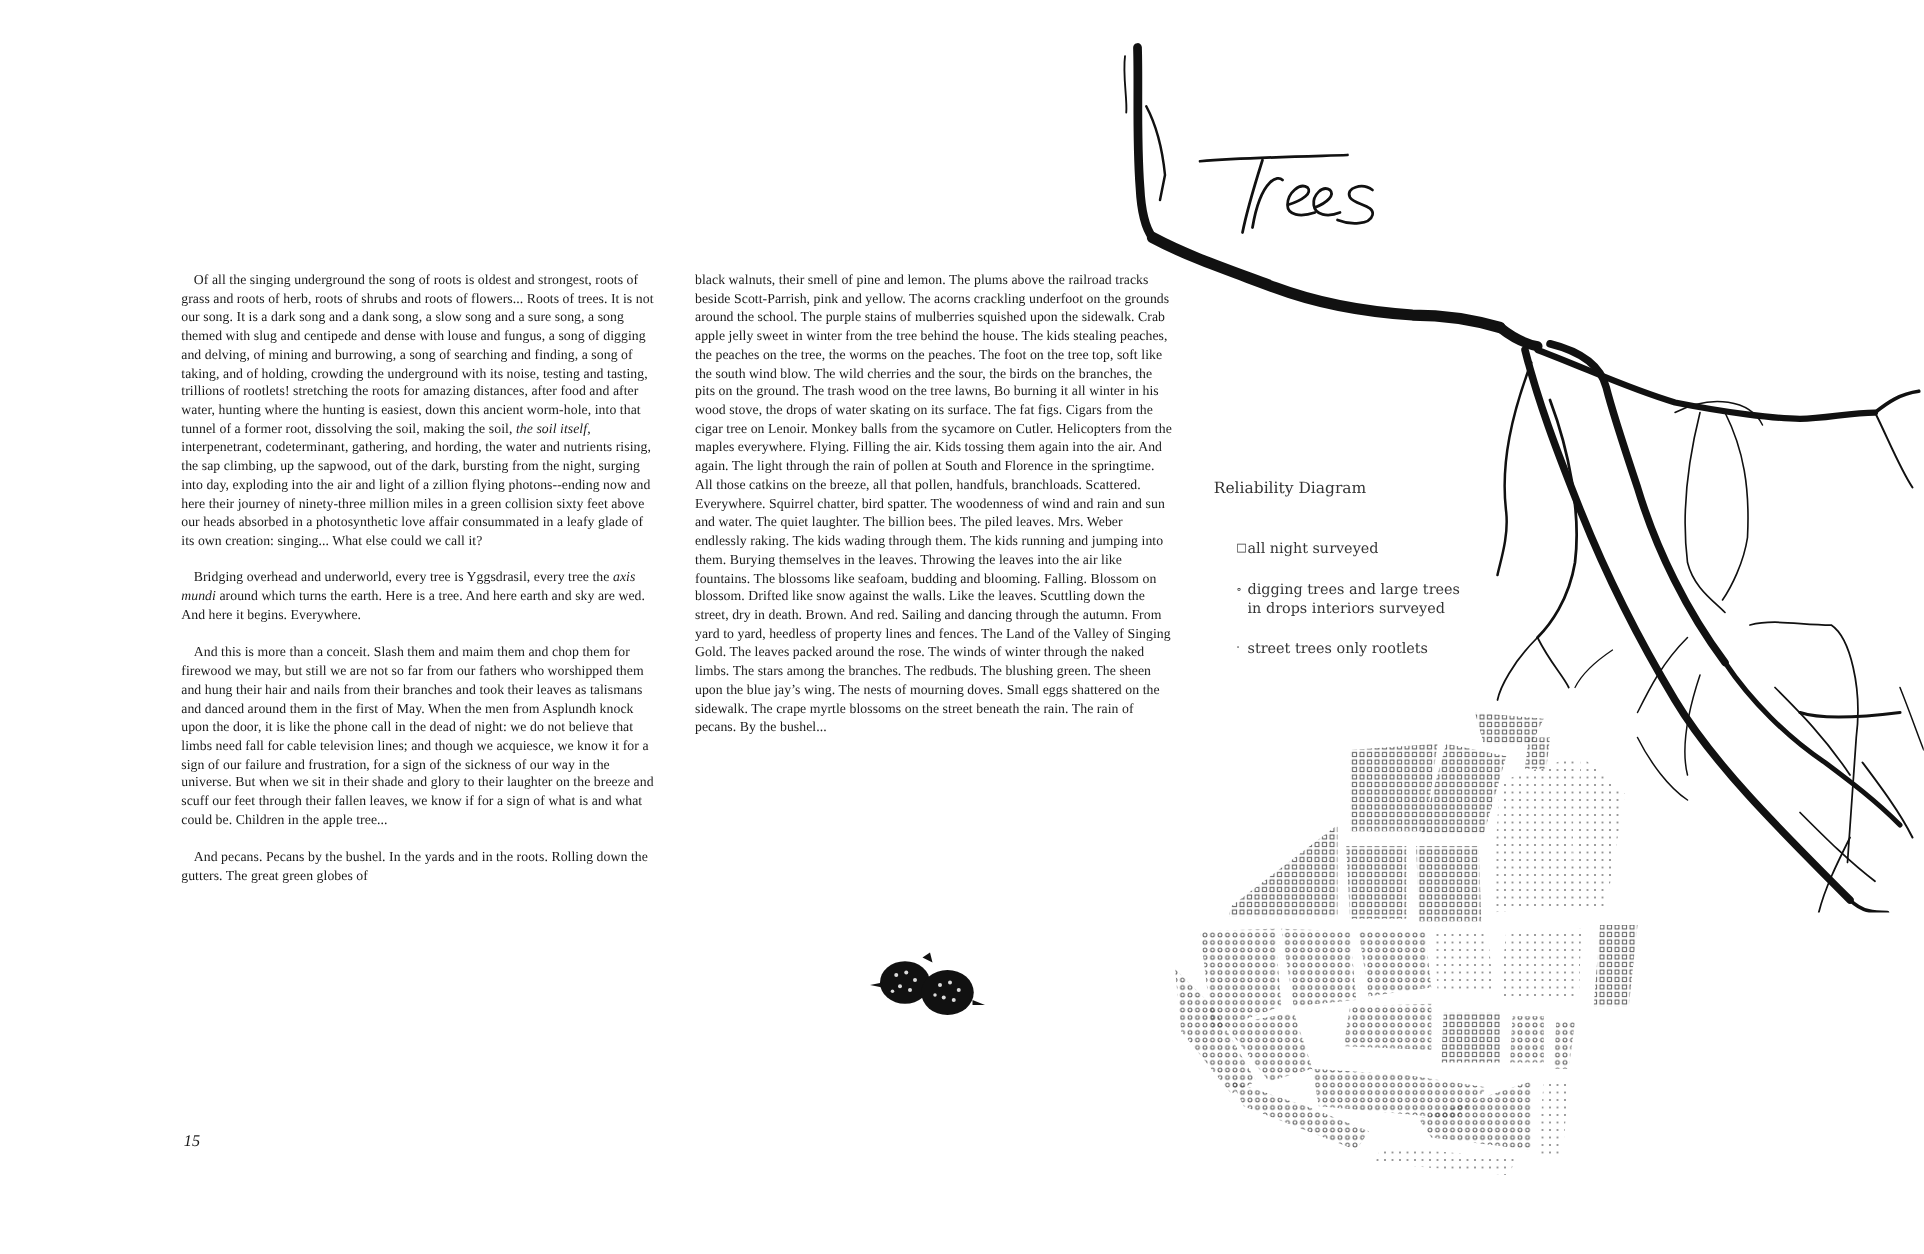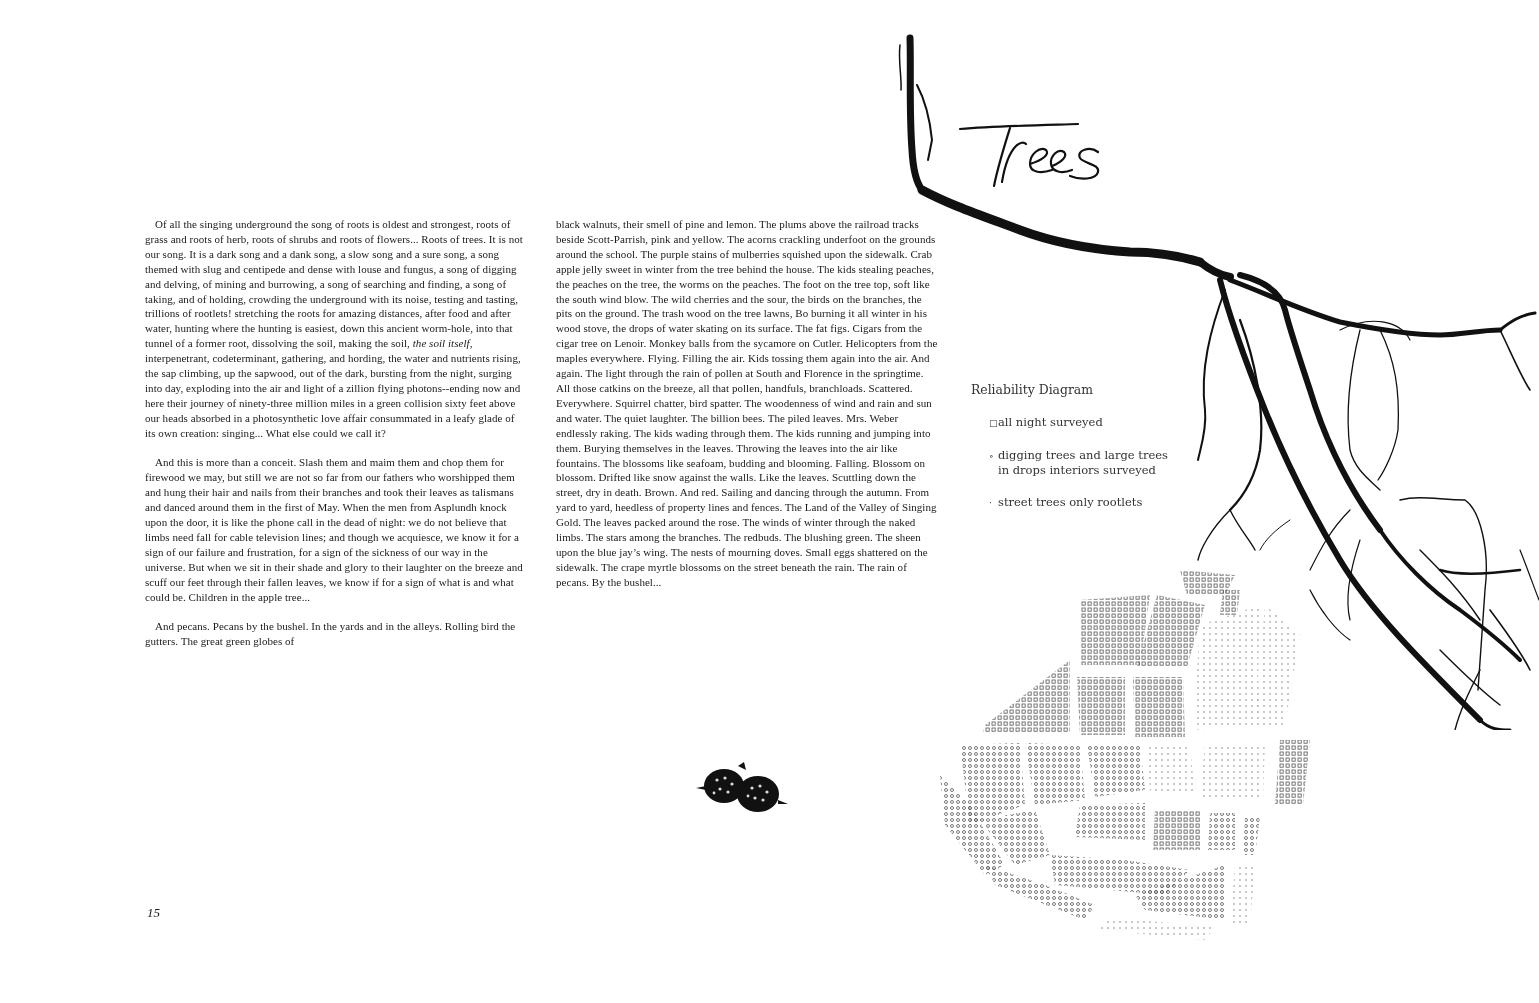--- a/index.html
+++ b/index.html
@@ -6,34 +6,35 @@
   body { width:1539px; height:1003px; position:relative; overflow:hidden;
          font-family:"Liberation Serif", "DejaVu Serif", serif; color:#1a1a1a; }
   .col { position:absolute; font-size:11px; line-height:14.9px; letter-spacing:0.05px; }
   .col p { margin:0 0 14.9px 0; text-indent:10px; }
   #col-left { left:145px; top:217px; width:378px; }
   #col-mid { left:556px; top:217px; width:382px; }
   #col-mid p { text-indent:0; }
   .page-num { position:absolute; left:147px; top:905px; font-size:13px;font-style:italic; }
   .title { position:absolute; left:958px; top:104px; width:160px; height:90px; }
   .legend { position:absolute; left:971px; top:382px; font-family:"DejaVu Serif", serif; font-size:11.5px; color:#333; }
-  .legend .ltitle { font-size:12.4px; margin-bottom:18px; }
+  .legend .ltitle { font-size:12.4px; margin-bottom:34px; }
   .legend .item { margin-left:18px; margin-bottom:17px; line-height:15px; display:flex; }
   .legend .sym { width:9px; flex:none; font-size:9px; padding-top:1px; }
   .roots { position:absolute; left:880px; top:30px; width:659px; height:700px; pointer-events:none; }
   .map { position:absolute; left:925px; top:565px; width:400px; height:380px; }
   .acorn { position:absolute; left:692px; top:758px; width:100px; height:60px; }
 </style>
 </head>
 <body>
 
 <div id="col-left" class="col">
   <p><span>Of all the singing underground the song of roots is oldest and strongest, roots of grass and roots of herb, roots of shrubs and roots of flowers... Roots of trees. It is not our song. It is a dark song and a dank song, a slow song and a sure song, a song themed with slug and centipede and dense with louse and fungus, a song of digging and delving, of mining and burrowing, a song of searching and finding, a song of taking, and of holding, crowding the underground with its noise, testing and tasting, trillions of rootlets! stretching the roots for amazing distances, after food and after water, hunting where the hunting is easiest, down this ancient worm-hole, into that tunnel of a former root, dissolving the soil, making the soil, </span><i>the soil itself,</i><span> interpenetrant, codeterminant, gathering, and hording, the water and nutrients rising, the sap climbing, up the sapwood, out of the dark, bursting from the night, surging into day, exploding into the air and light of a zillion flying photons--ending now and here their journey of ninety-three million miles in a green collision sixty feet above our heads absorbed in a photosynthetic love affair consummated in a leafy glade of its own creation: singing... What else could we call it?</span></p>
+  <p><span>Bridging overhead and underworld, every tree is Yggsdrasil, every tree the </span><i>axis mundi</i><span> around which turns the earth. Here is a tree. And here earth and sky are wed. And here it begins. Everywhere.</span></p>
   <p><span>And this is more than a conceit. Slash them and maim them and chop them for firewood we may, but still we are not so far from our fathers who worshipped them and hung their hair and nails from their branches and took their leaves as talismans and danced around them in the first of May. When the men from Asplundh knock upon the door, it is like the phone call in the dead of night: we do not believe that limbs need fall for cable television lines; and though we acquiesce, we know it for a sign of our failure and frustration, for a sign of the sickness of our way in the universe. But when we sit in their shade and glory to their laughter on the breeze and scuff our feet through their fallen leaves, we know if for a sign of what is and what could be. Children in the apple tree...</span></p>
-  <p><span>And pecans. Pecans by the bushel. In the yards and in the alleys. Rolling bird the gutters. The great green globes of</span></p>
+  <p><span>And pecans. Pecans by the bushel. In the yards and in the roots. Rolling down the gutters. The great green globes of</span></p>
 </div>
 
 <div id="col-mid" class="col">
   <p><span>black walnuts, their smell of pine and lemon. The plums above the railroad tracks beside Scott-Parrish, pink and yellow. The acorns crackling underfoot on the grounds around the school. The purple stains of mulberries squished upon the sidewalk. Crab apple jelly sweet in winter from the tree behind the house. The kids stealing peaches, the peaches on the tree, the worms on the peaches. The foot on the tree top, soft like the south wind blow. The wild cherries and the sour, the birds on the branches, the pits on the ground. The trash wood on the tree lawns, Bo burning it all winter in his wood stove, the drops of water skating on its surface. The fat figs. Cigars from the cigar tree on Lenoir. Monkey balls from the sycamore on Cutler. Helicopters from the maples everywhere. Flying. Filling the air. Kids tossing them again into the air. And again. The light through the rain of pollen at South and Florence in the springtime. All those catkins on the breeze, all that pollen, handfuls, branchloads. Scattered. Everywhere. Squirrel chatter, bird spatter. The woodenness of wind and rain and sun and water. The quiet laughter. The billion bees. The piled leaves. Mrs. Weber endlessly raking. The kids wading through them. The kids running and jumping into them. Burying themselves in the leaves. Throwing the leaves into the air like fountains. The blossoms like seafoam, budding and blooming. Falling. Blossom on blossom. Drifted like snow against the walls. Like the leaves. Scuttling down the street, dry in death. Brown. And red. Sailing and dancing through the autumn. From yard to yard, heedless of property lines and fences. The Land of the Valley of Singing Gold. The leaves packed around the rose. The winds of winter through the naked limbs. The stars among the branches. The redbuds. The blushing green. The sheen upon the blue jay’s wing. The nests of mourning doves. Small eggs shattered on the sidewalk. The crape myrtle blossoms on the street beneath the rain. The rain of pecans. By the bushel...</span></p>
 </div>
 
 <div class="page-num">15</div>
 
 <svg class="roots" viewBox="0 0 659 700" xmlns="http://www.w3.org/2000/svg">
   <g fill="none" stroke="#111" stroke-linecap="round" stroke-linejoin="round">

